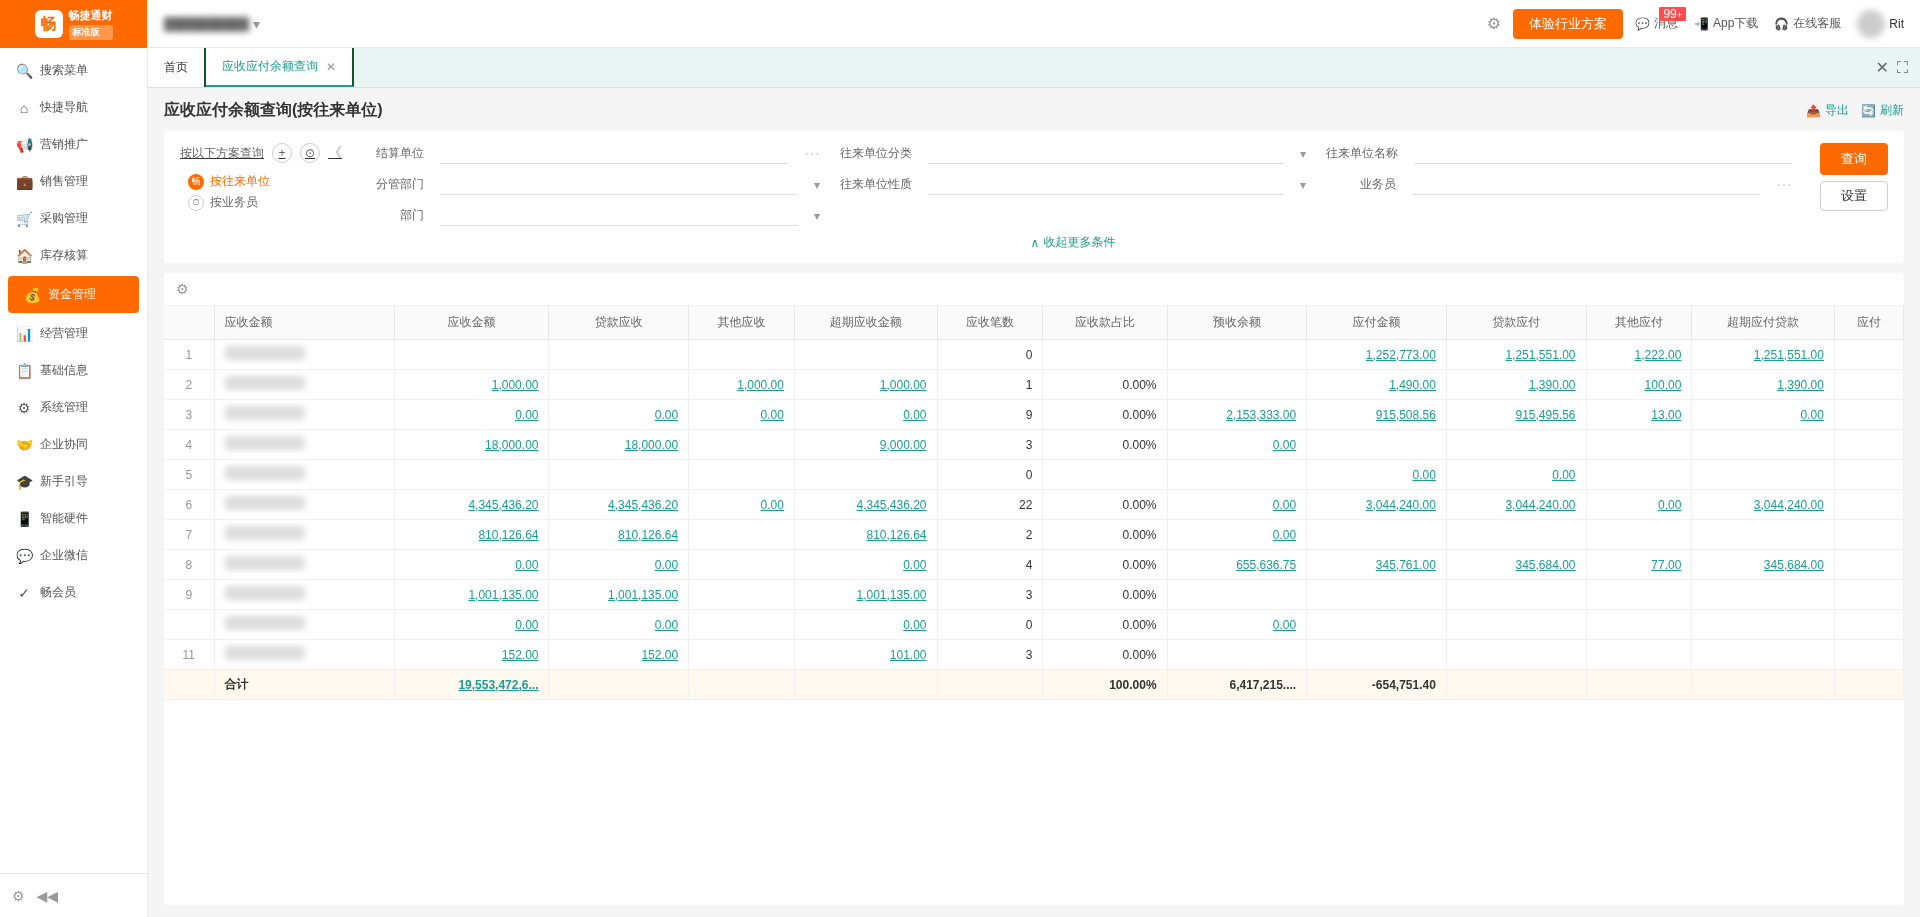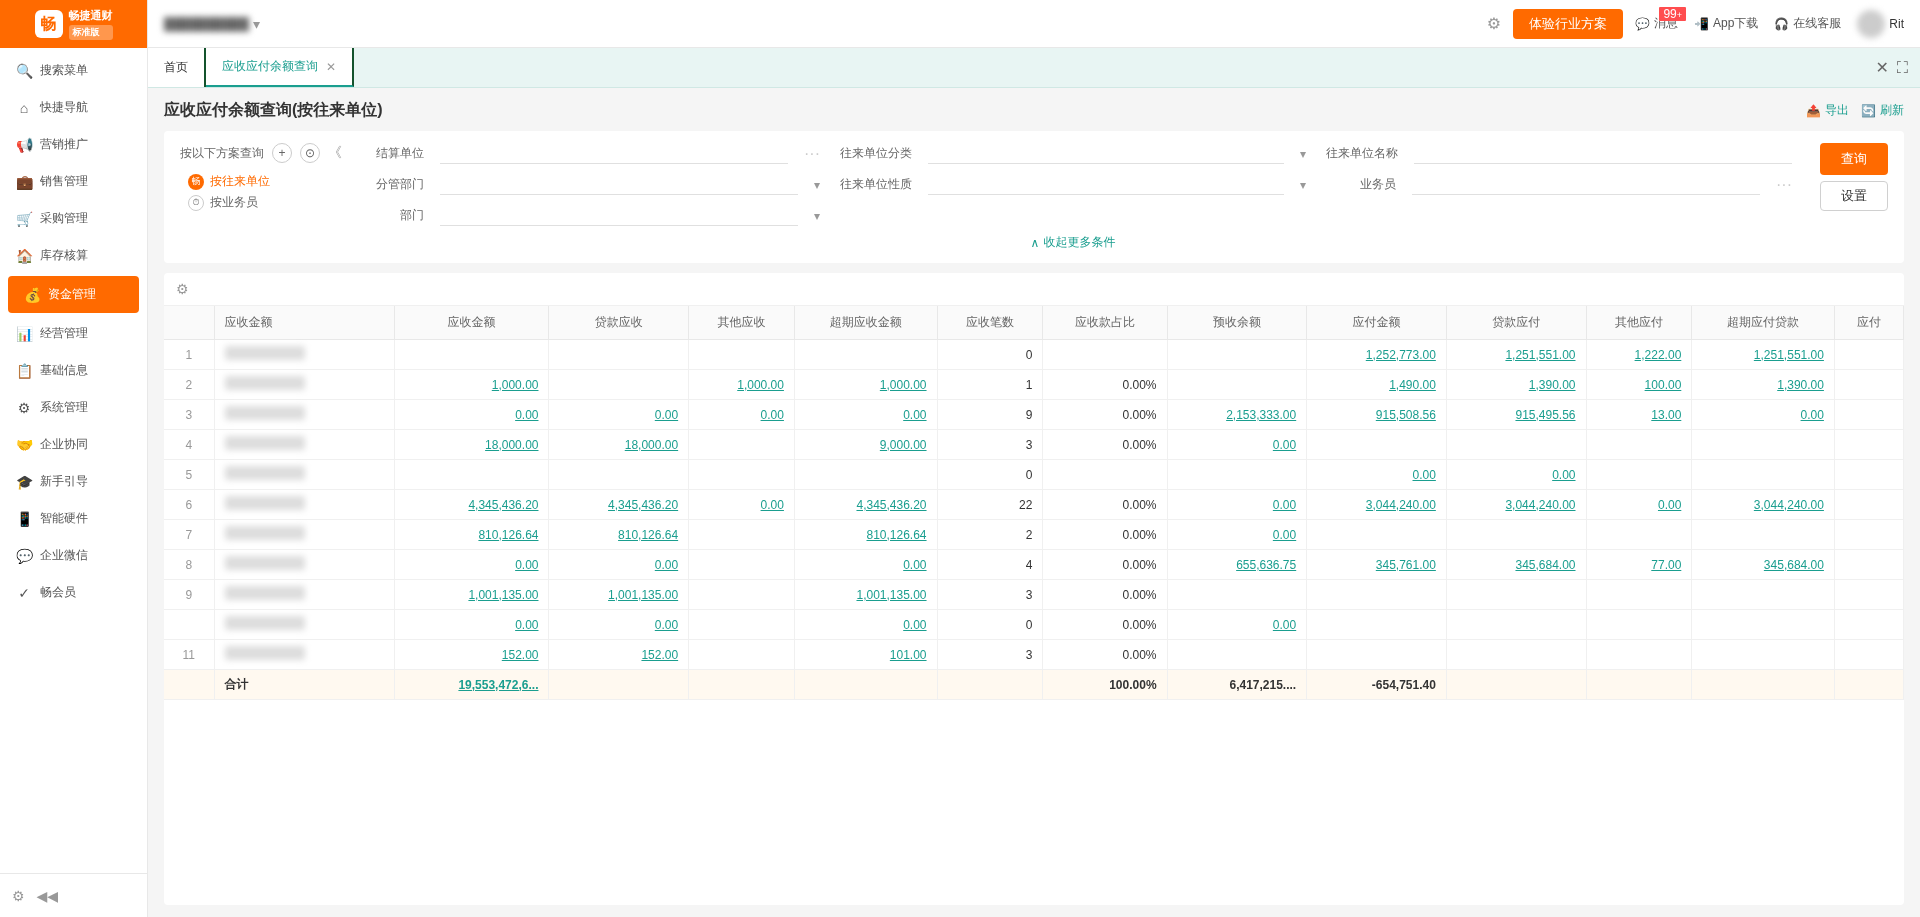--- a/index.html
+++ b/index.html
@@ -86,21 +86,21 @@
 
     
     .page { padding: 12px 16px; height: 100%; display: flex; flex-direction: column; }
     .page-header { display: flex; align-items: center; justify-content: space-between; margin-bottom: 10px; }
     .page-title { font-size: 16px; font-weight: bold; color: #333; }
     .page-actions { display: flex; gap: 12px; }
     .page-action-btn { display: flex; align-items: center; gap: 4px; color: #1a9e8f; cursor: pointer; font-size: 13px; }
 
     
     .filter-area { background: #fff; border-radius: 4px; padding: 12px 16px; margin-bottom: 10px; }
-    .filter-top { display: flex; align-items: center; gap: 8px; margin-bottom: 10px; }
+    .filter-top { display: flex; align-items: center; gap: 8px; margin-bottom: 10px; text-decoration: underline; }
     .filter-label { color: #666; font-size: 12px; }
     .filter-add-btn { width: 20px; height: 20px; border: 1px solid #ccc; border-radius: 50%; display: flex; align-items: center; justify-content: center; cursor: pointer; color: #666; font-size: 12px; }
     .filter-settings-btn { width: 20px; height: 20px; border: 1px solid #ccc; border-radius: 50%; display: flex; align-items: center; justify-content: center; cursor: pointer; color: #666; font-size: 12px; }
     .filter-collapse-btn { cursor: pointer; color: #999; font-size: 14px; }
     .filter-scheme {
       margin-left: 8px; display: flex; flex-direction: column; gap: 4px;
     }
     .filter-scheme-item { display: flex; align-items: center; gap: 6px; cursor: pointer; color: #666; font-size: 12px; }
     .filter-scheme-item.active { color: #ff6a00; }
     .filter-scheme-item .scheme-icon { width: 16px; height: 16px; border-radius: 50%; background: #ff6a00; color: #fff; display: flex; align-items: center; justify-content: center; font-size: 9px; }

